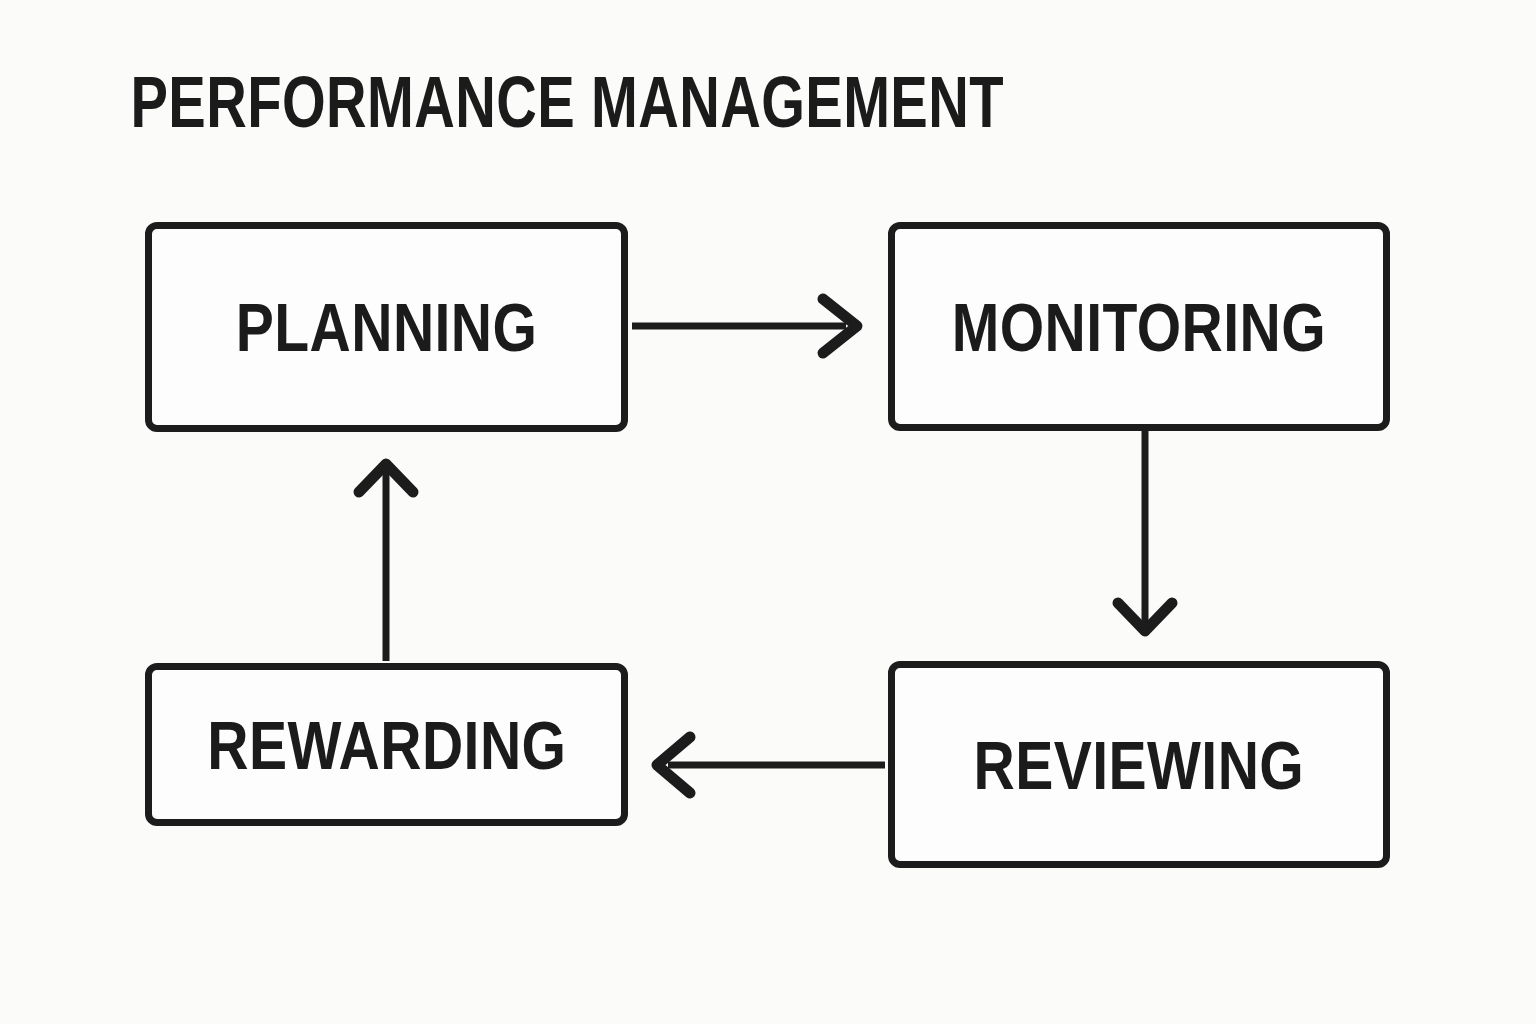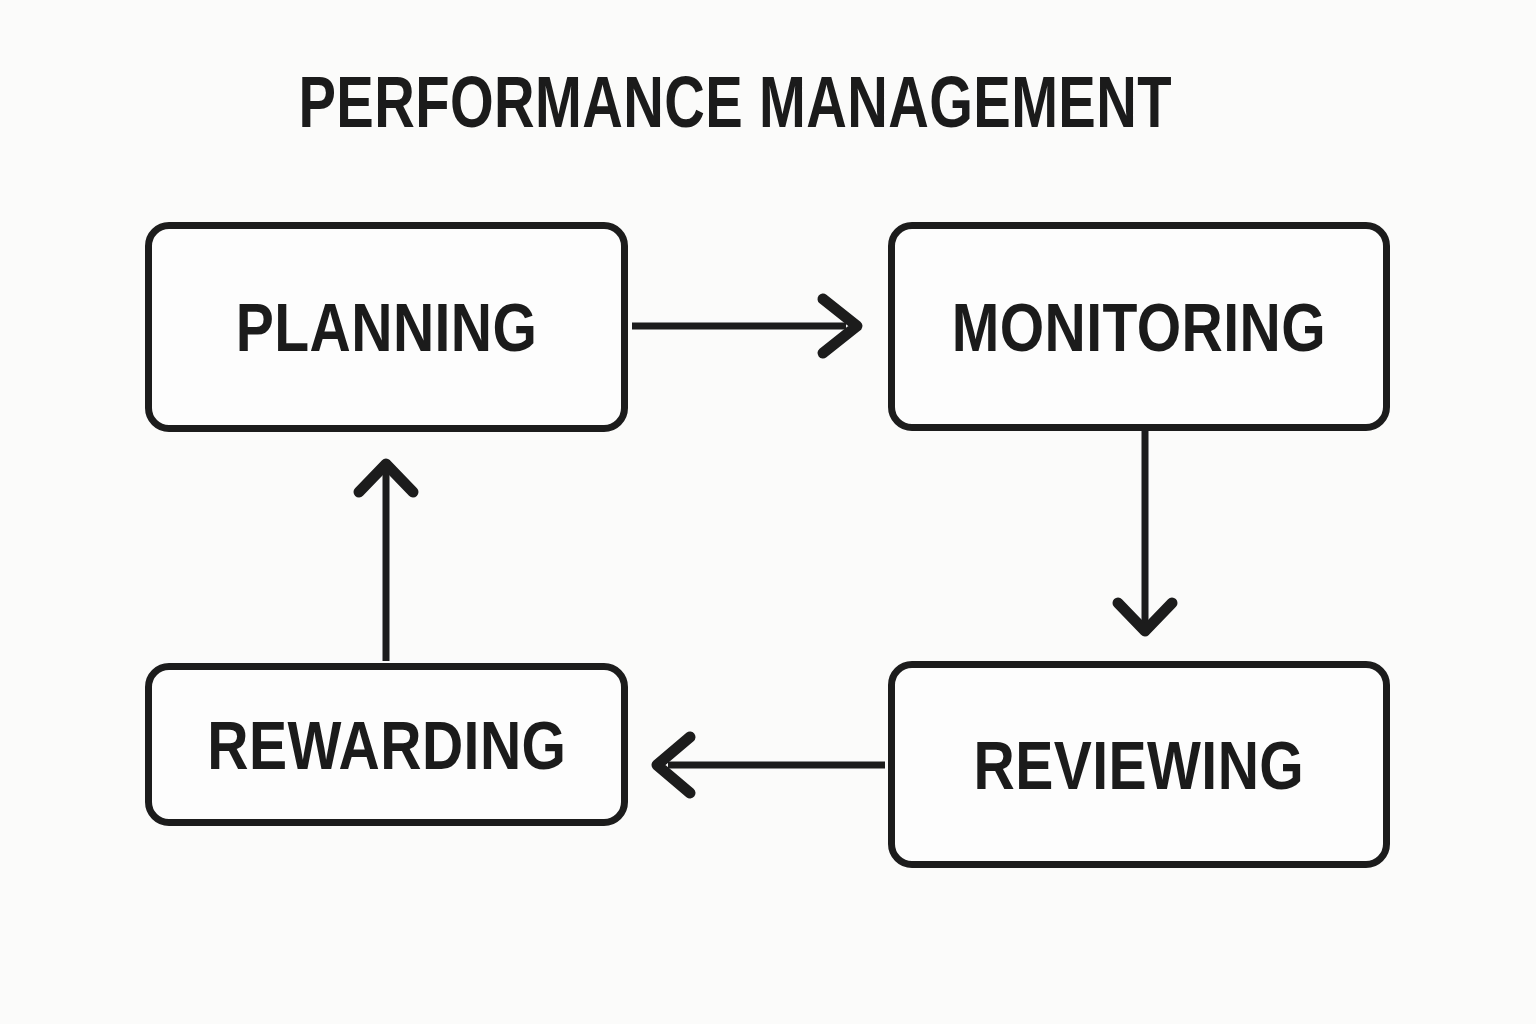--- a/index.html
+++ b/index.html
@@ -16,37 +16,37 @@
     height: 1024px;
     background: var(--bg);
     overflow: hidden;
     font-family: "Liberation Sans", "DejaVu Sans", sans-serif;
   }
   .title {
     position: absolute;
     top: 65px;
     left: 0;
     width: 1470px;
-    text-align: center;
+    text-align: left;
     font-size: 73px;
     line-height: 1;
     font-weight: bold;
     color: var(--text);
     white-space: nowrap;
   }
   .title .condense {
     display: inline-block;
     transform: scaleX(0.77);
     transform-origin: 50% 50%;
     letter-spacing: 0.5px;
   }
   .node {
     position: absolute;
     border: 7px solid var(--line);
-    border-radius: 24px;
+    border-radius: 12px;
     background: var(--box-fill);
     display: flex;
     align-items: center;
     justify-content: center;
   }
   .node .label {
     font-size: 68px;
     line-height: 1;
     font-weight: bold;
     color: var(--text);

